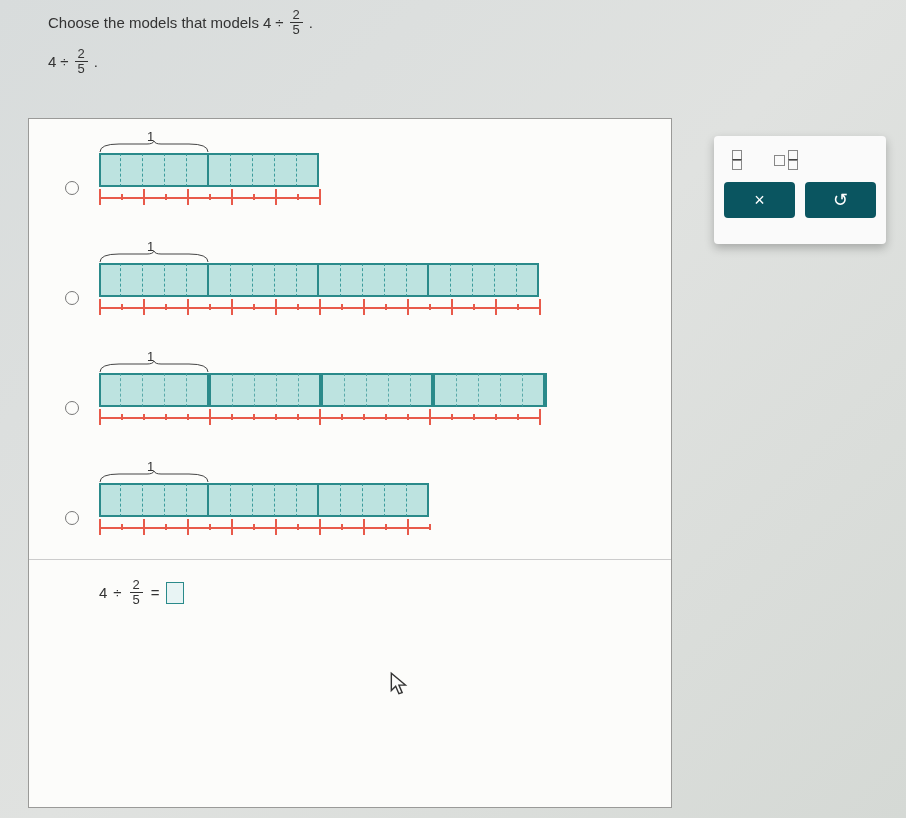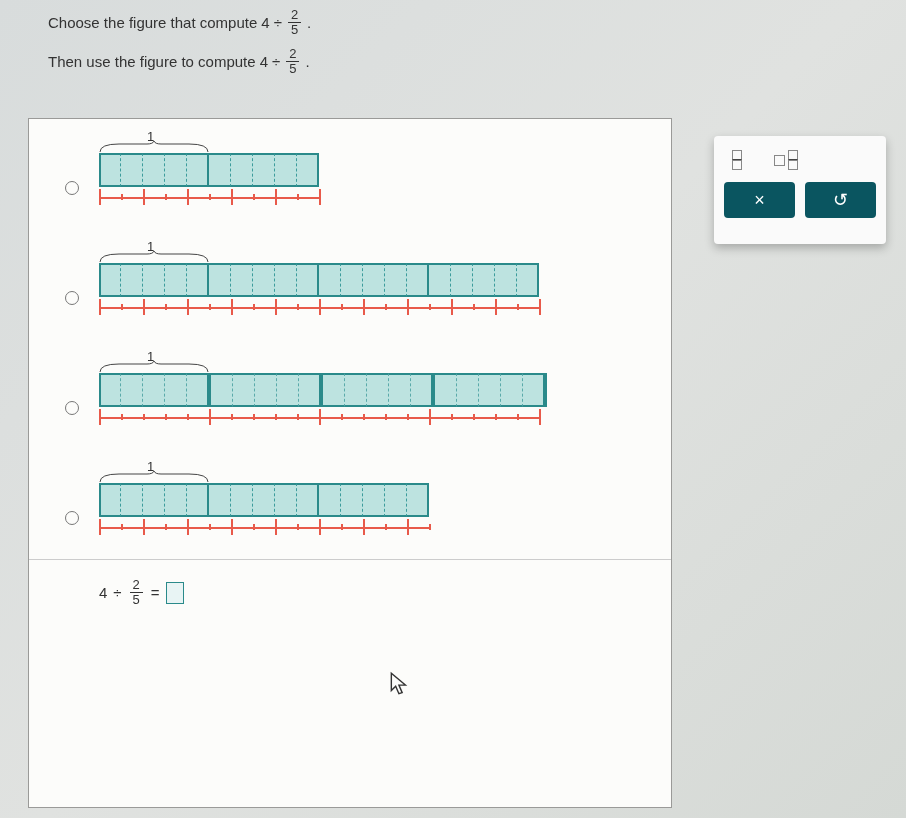--- a/index.html
+++ b/index.html
@@ -133,31 +133,30 @@
     font-size: 18px;
   }
   
   .cursor-svg { position:absolute; left: 360px; bottom: 110px; width: 22px; height: 26px; pointer-events:none;}
 </style>
 </head>
 <body>
 
 <div class="question-area">
   <div class="q-line">
-    <span>Choose the figure that compute</span>
+    <span>Choose the models that models</span>
     <span>4</span>
     <span>÷</span>
     <span class="frac">
       <span class="num">2</span>
       <span class="den">5</span>
     </span>
     <span>.</span>
   </div>
   <div class="q-line">
-    <span>Then use the figure to compute</span>
     <span>4</span>
     <span>÷</span>
     <span class="frac">
       <span class="num">2</span>
       <span class="den">5</span>
     </span>
     <span>.</span>
   </div>
 </div>
 

